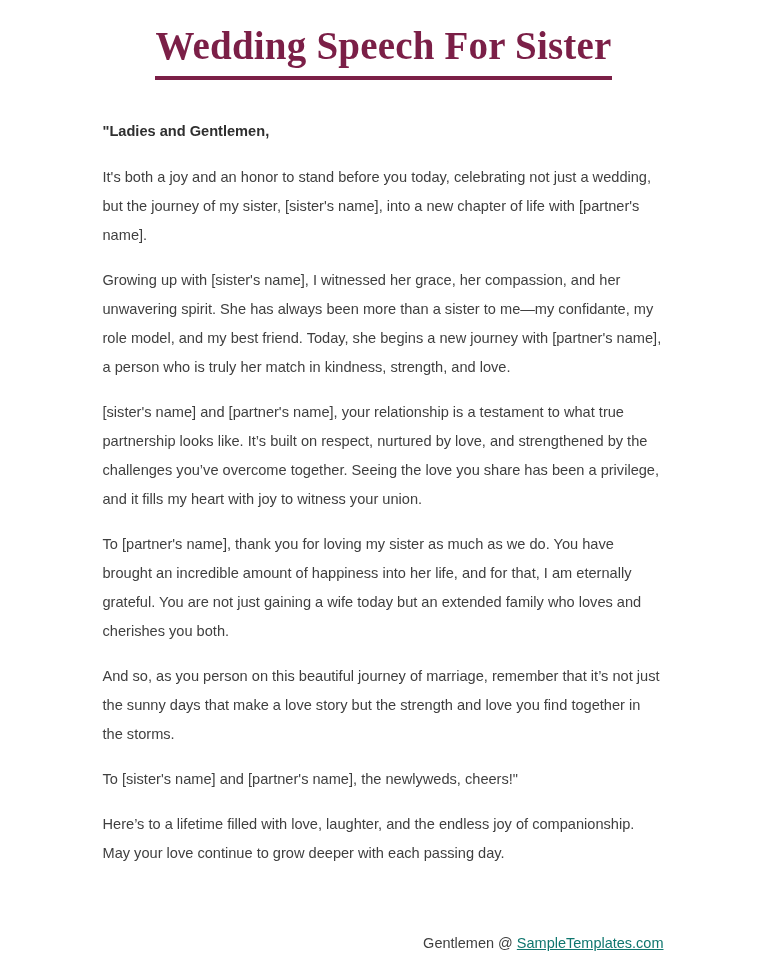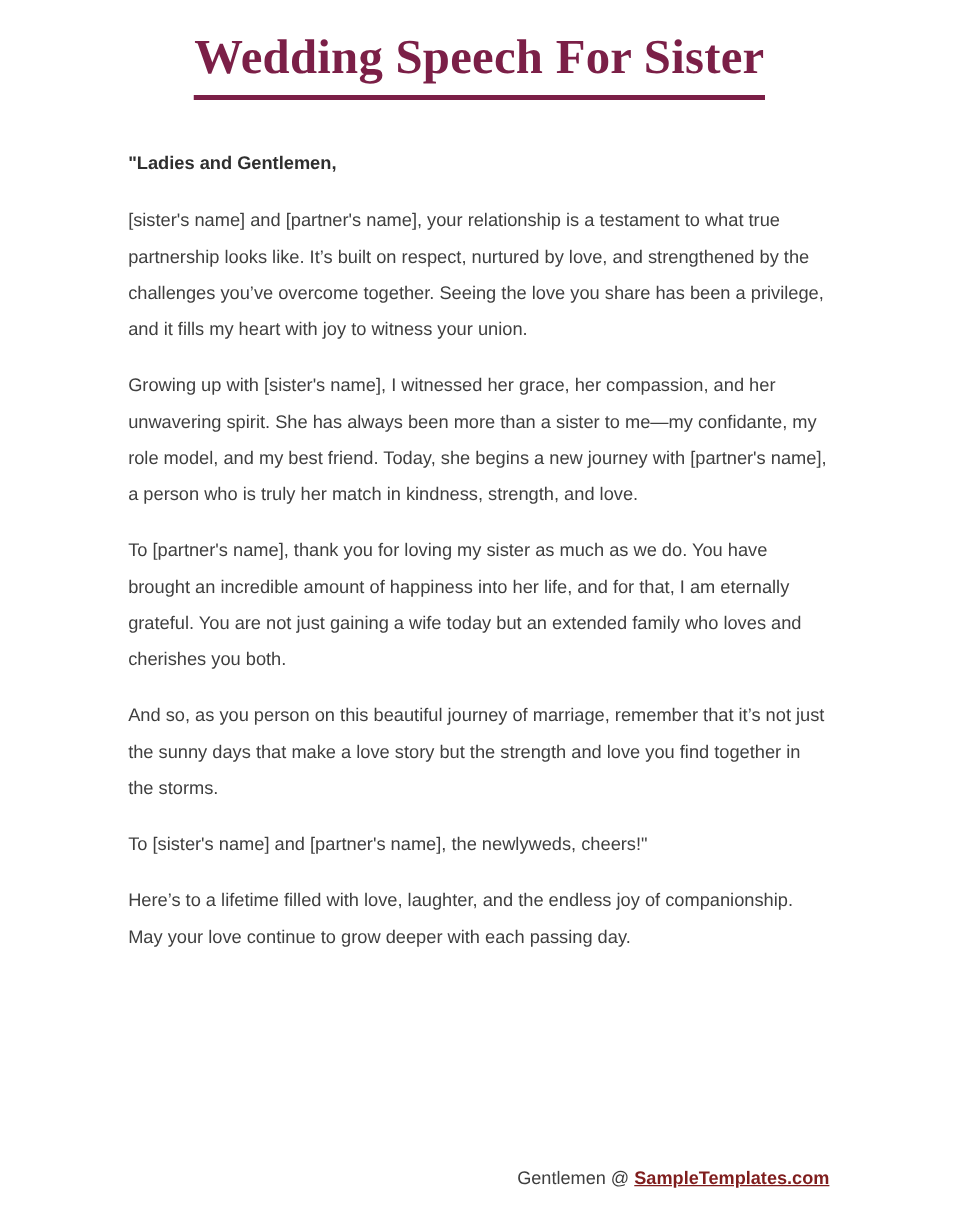--- a/index.html
+++ b/index.html
@@ -74,43 +74,44 @@
     bottom: 16px;
     padding-right: 70px;
     text-align: right;
     font-family: "Liberation Sans", sans-serif;
     font-size: 14.5px;
     color: #3F3F3F;
     line-height: 20px;
   }
 
   .footer-link {
-    font-weight: bold;
-    color: #7f1d1d;
+    font-weight: normal;
+    color: #0f766e;
     text-decoration: underline;
     cursor: pointer;
   }
 </style>
 </head>
 <body>
 
 <div class="page">
 
   <div class="title-block">
     <h1 class="doc-title">Wedding Speech For Sister</h1>
   </div>
 
   <div class="body-area">
 
     <p class="speech-p salutation">"Ladies and Gentlemen,</p>
 
+    <p class="speech-p">It's both a joy and an honor to stand before you today, celebrating not just a wedding, but the journey of my sister, [sister's name], into a new chapter of life with [partner's name].</p>
+
+    <p class="speech-p">Growing up with [sister's name], I witnessed her grace, her compassion, and her unwavering spirit. She has always been more than a sister to me—my confidante, my role model, and my best friend. Today, she begins a new journey with [partner's name], a person who is truly her match in kindness, strength, and love.</p>
 
     <p class="speech-p">[sister's name] and [partner's name], your relationship is a testament to what true partnership looks like. It’s built on respect, nurtured by love, and strengthened by the challenges you’ve overcome together. Seeing the love you share has been a privilege, and it fills my heart with joy to witness your union.</p>
-
-    <p class="speech-p">Growing up with [sister's name], I witnessed her grace, her compassion, and her unwavering spirit. She has always been more than a sister to me—my confidante, my role model, and my best friend. Today, she begins a new journey with [partner's name], a person who is truly her match in kindness, strength, and love.</p>
 
     <p class="speech-p">To [partner's name], thank you for loving my sister as much as we do. You have brought an incredible amount of happiness into her life, and for that, I am eternally grateful. You are not just gaining a wife today but an extended family who loves and cherishes you both.</p>
 
     <p class="speech-p">And so, as you person on this beautiful journey of marriage, remember that it’s not just the sunny days that make a love story but the strength and love you find together in the storms.</p>
 
     <p class="speech-p">To [sister's name] and [partner's name], the newlyweds, cheers!"</p>
 
     <p class="speech-p">Here’s to a lifetime filled with love, laughter, and the endless joy of companionship. May your love continue to grow deeper with each passing day.</p>
 
   </div>

